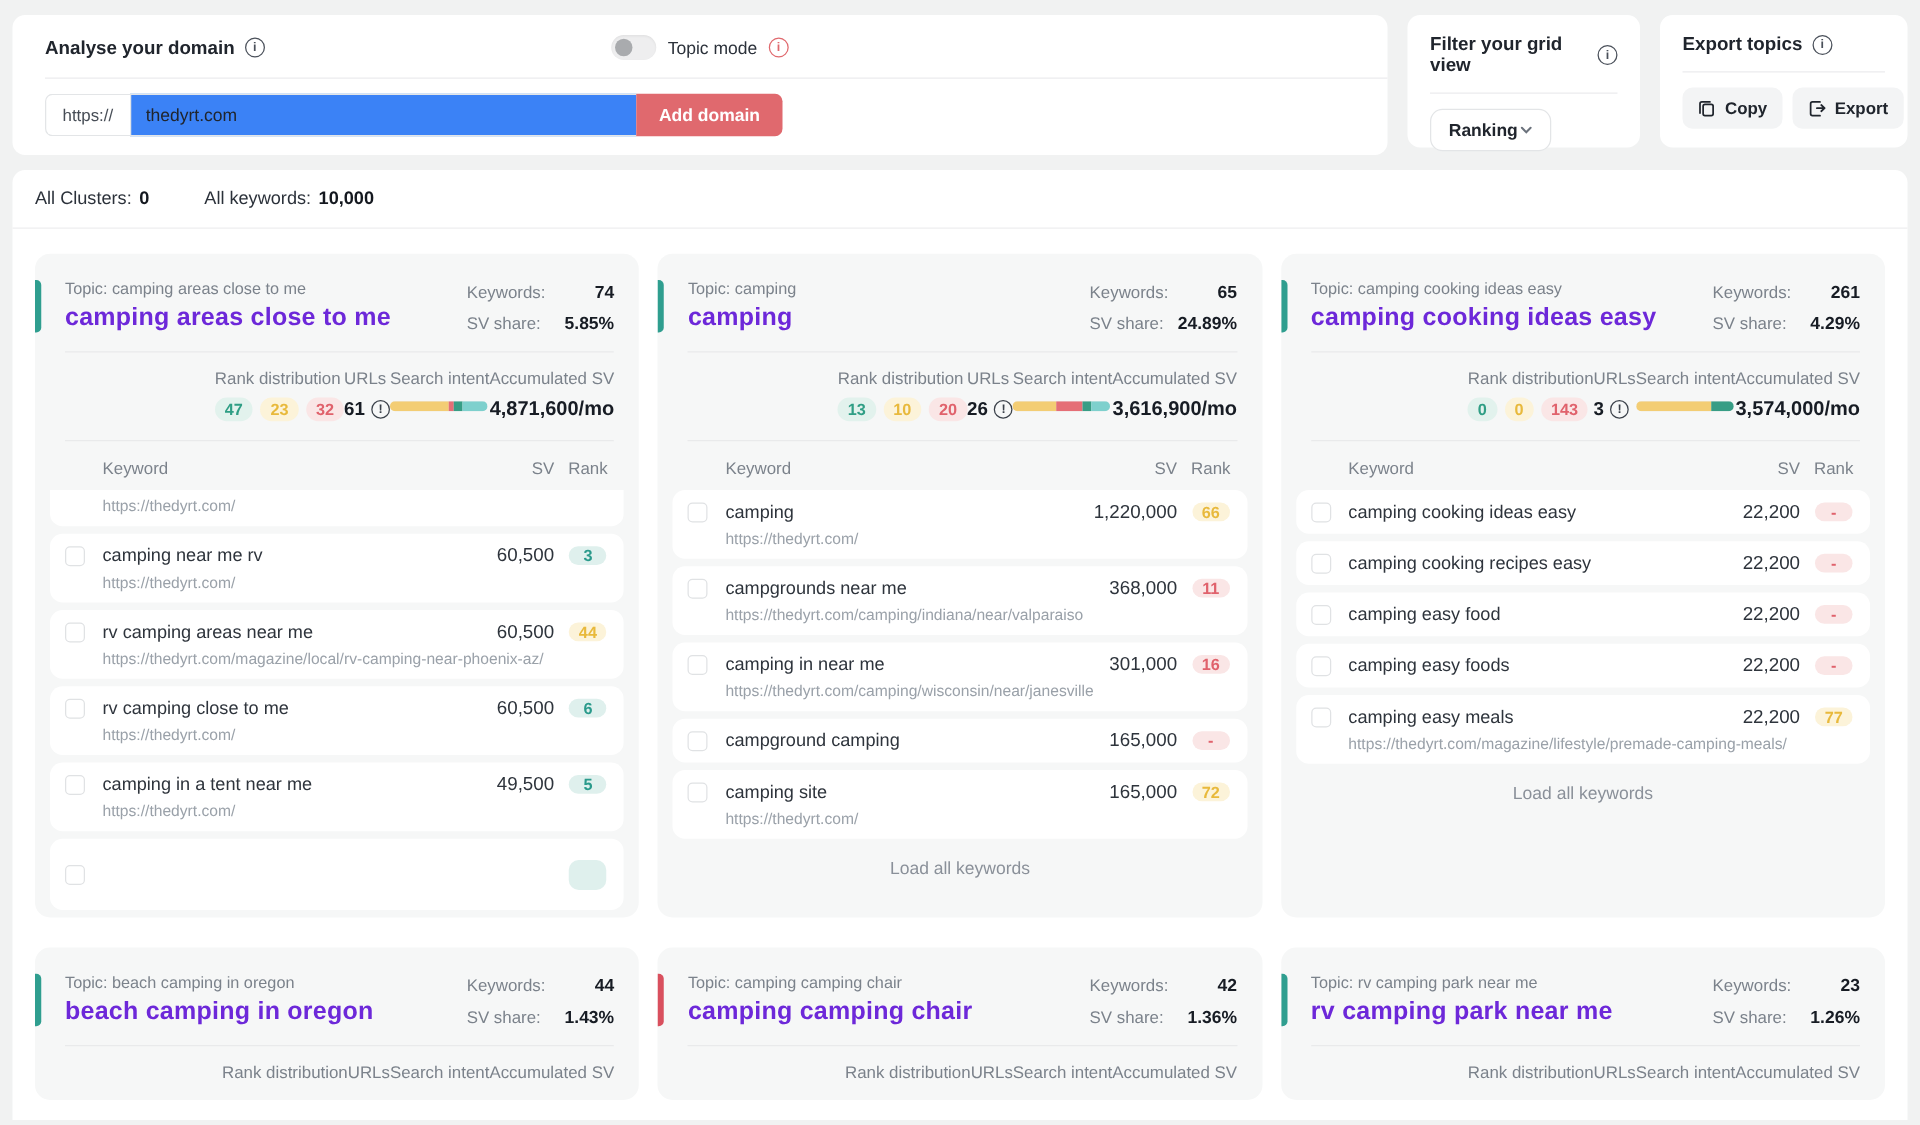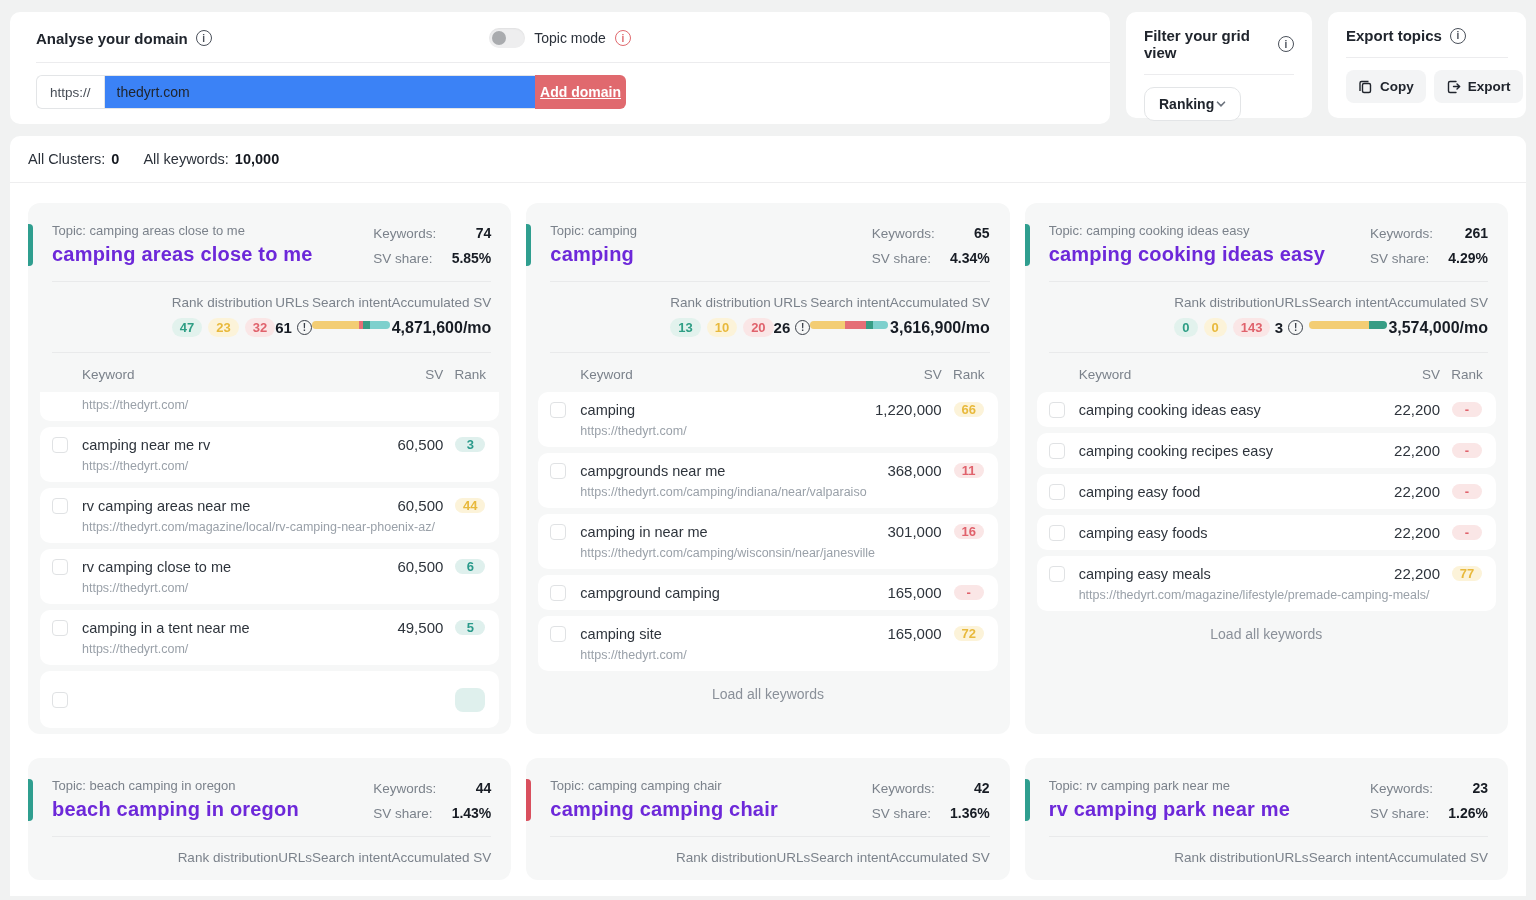--- a/index.html
+++ b/index.html
@@ -26,32 +26,32 @@
   .toggle { width:36px; height:20px; background:#eeeeef; border-radius:10px; position:relative; box-shadow:inset 0 1px 2px rgba(0,0,0,.06); cursor:pointer; }
   .toggle .knob { position:absolute; left:3px; top:3px; width:14px; height:14px; border-radius:50%; background:#a9abae; }
   .expert-label { font-size:14px; color:#2b313a; }
   .analyse-divider { height:1px; background:#ececee; margin:14px -26px 0 0; }
   .domain-row { display:flex; margin-top:12px; height:34px; width:590px; }
   .url-prefix { display:flex; align-items:center; padding:0 13px; border:1px solid #e3e5e7; border-right:none;
     border-radius:6px 0 0 6px; font-size:13.5px; color:#474d56; background:#fff; }
   .domain-input { flex:1; border:1px solid #e3e5e7; border-right:none; font-size:14px; color:#20252d;
     padding:0 12px; outline:none; font-family:inherit; background:#3b82f6; }
   .add-domain-btn { background:#e0696e; color:#fff; border:none; border-radius:0 6px 6px 0; font-size:14px;
-    font-weight:700; padding:0 5px; cursor:pointer; font-family:inherit;text-decoration:underline; }
+    font-weight:700; padding:0 18px; cursor:pointer; font-family:inherit; }
   .small-divider { height:1px; background:#ececee; margin:13px 0 12px 0; }
   .dropdown-btn { display:inline-flex; align-items:center; gap:2px; border:1px solid #e3e5e7; background:#fff;
     border-radius:10px; padding:8px 14px; font-size:14px; font-weight:700; color:#20252d; cursor:pointer; font-family:inherit;}
   .chev { width:10px; height:10px; }
   .export-btns { display:flex; gap:8px; }
   .ghost-btn { display:inline-flex; align-items:center; gap:7px; background:#f3f4f5; border:none; border-radius:8px;
     padding:9px 12px; font-size:13.5px; font-weight:700; color:#20252d; cursor:pointer; font-family:inherit; }
   .ghost-btn svg { width:15px; height:15px; }
   
   .main-panel { margin:12px 10px 0 10px; background:#fff; border-radius:10px 10px 0 0; min-height:760px; }
-  .summary-bar { display:flex; align-items:flex-start; gap:24px; padding:15px 18px; border-bottom:1px solid #eeeeef;
+  .summary-bar { display:flex; align-items:flex-start; gap:44px; padding:15px 18px; border-bottom:1px solid #eeeeef;
     font-size:14.5px; color:#2b313a; }
   .summary-item { display:flex; gap:6px; }
   .summary-item b { color:#14181f; }
   .cards-grid { display:grid; grid-template-columns:repeat(3,1fr); gap:24px 15px; padding:20px 18px 0 18px; }
   
   .card { background:#f6f7f7; border-radius:12px; position:relative; display:flex; flex-direction:column; overflow:hidden; }
   .accent-bar { position:absolute; left:0; top:21px; width:5px; height:42px; border-radius:0 4px 4px 0; }
   .accent-bar.accent-teal { background:#2f9e8f; }
   .accent-bar.accent-red  { background:#d9505e; }
   .card-head { display:flex; justify-content:space-between; padding:20px 20px 15px 24px; }
@@ -293,21 +293,21 @@
         <div class="card-topic">Topic: camping</div>
         <div class="card-title">camping</div>
       </div>
       <div class="card-kpis">
         <div class="kpi-line">
           <span>Keywords:</span>
           <b>65</b>
         </div>
         <div class="kpi-line">
           <span>SV share:</span>
-          <b>4.34%</b>
+          <b>24.89%</b>
         </div>
       </div>
     </div>
     <div class="card-divider"></div>
     <div class="stats-row">
       <div class="stat-col">
         <div class="stat-label">Rank distribution</div>
         <div class="rank-pills">
           <span class="rank-pill green">13</span>
           <span class="rank-pill yellow">10</span>

